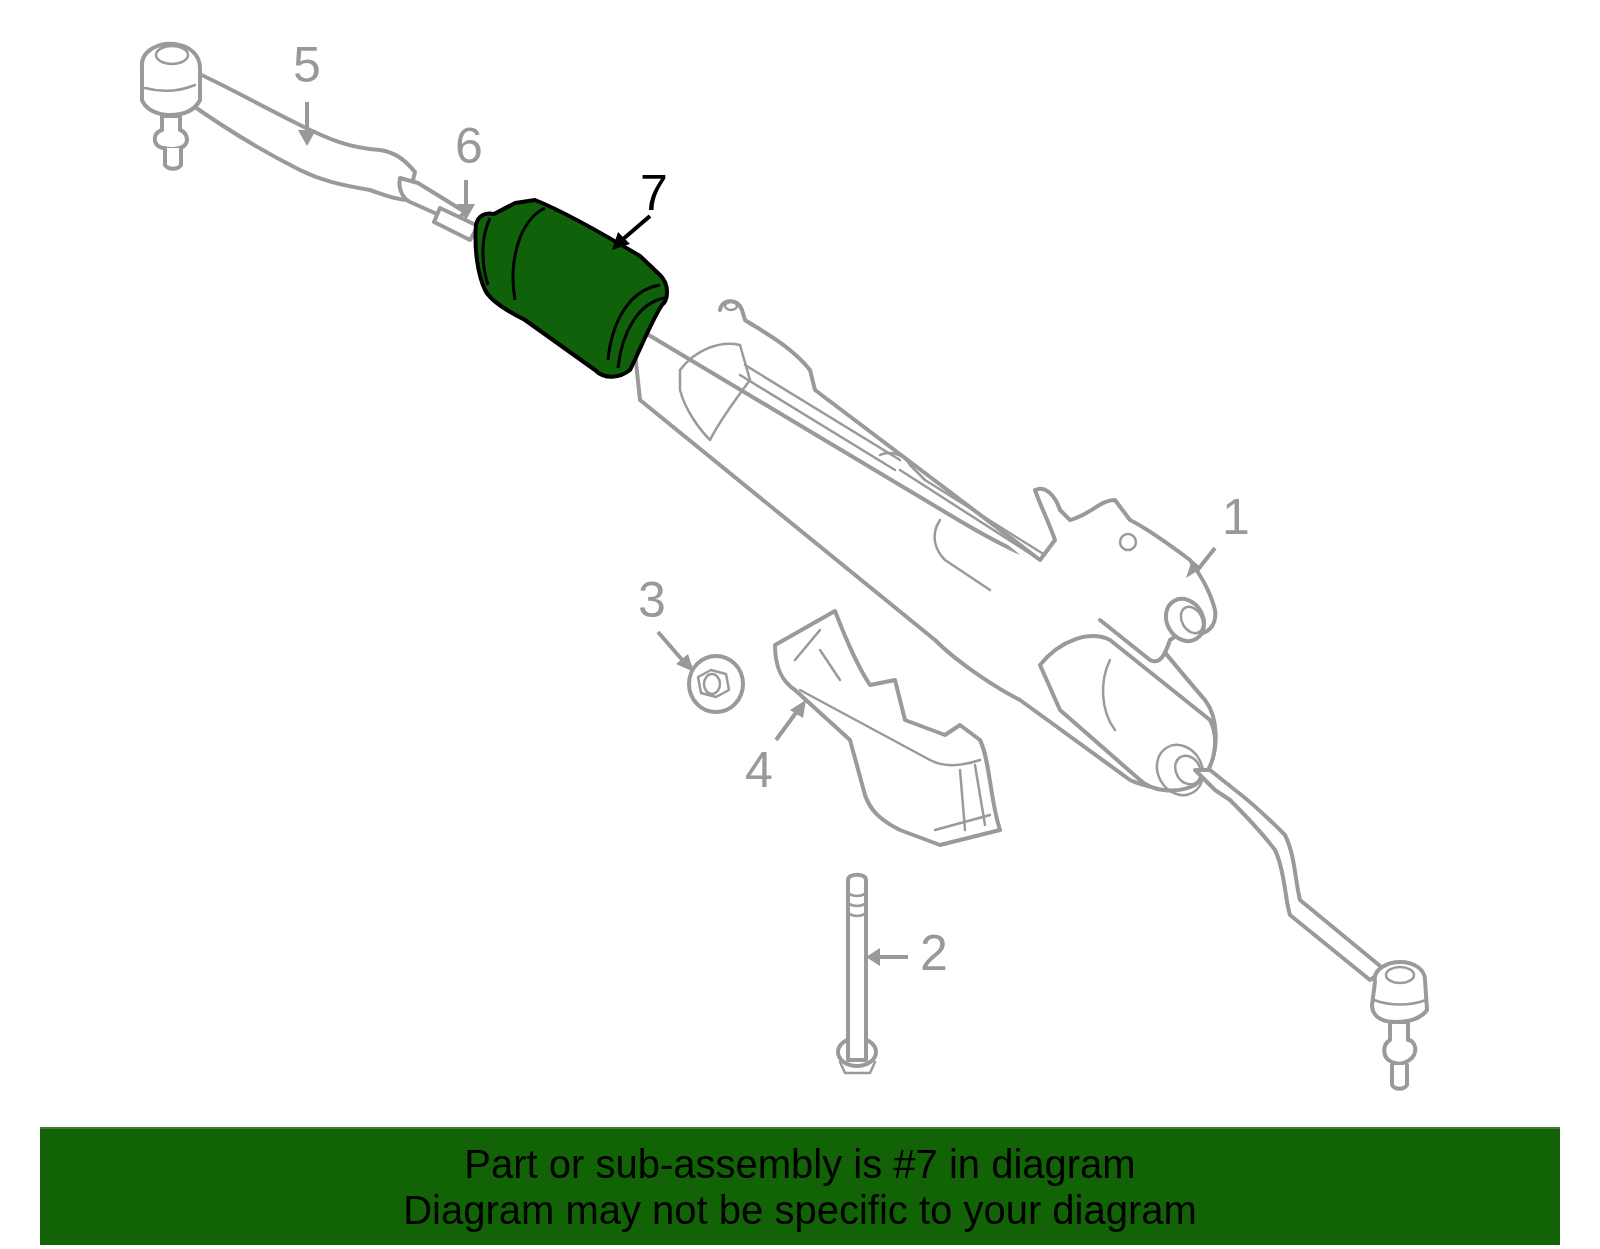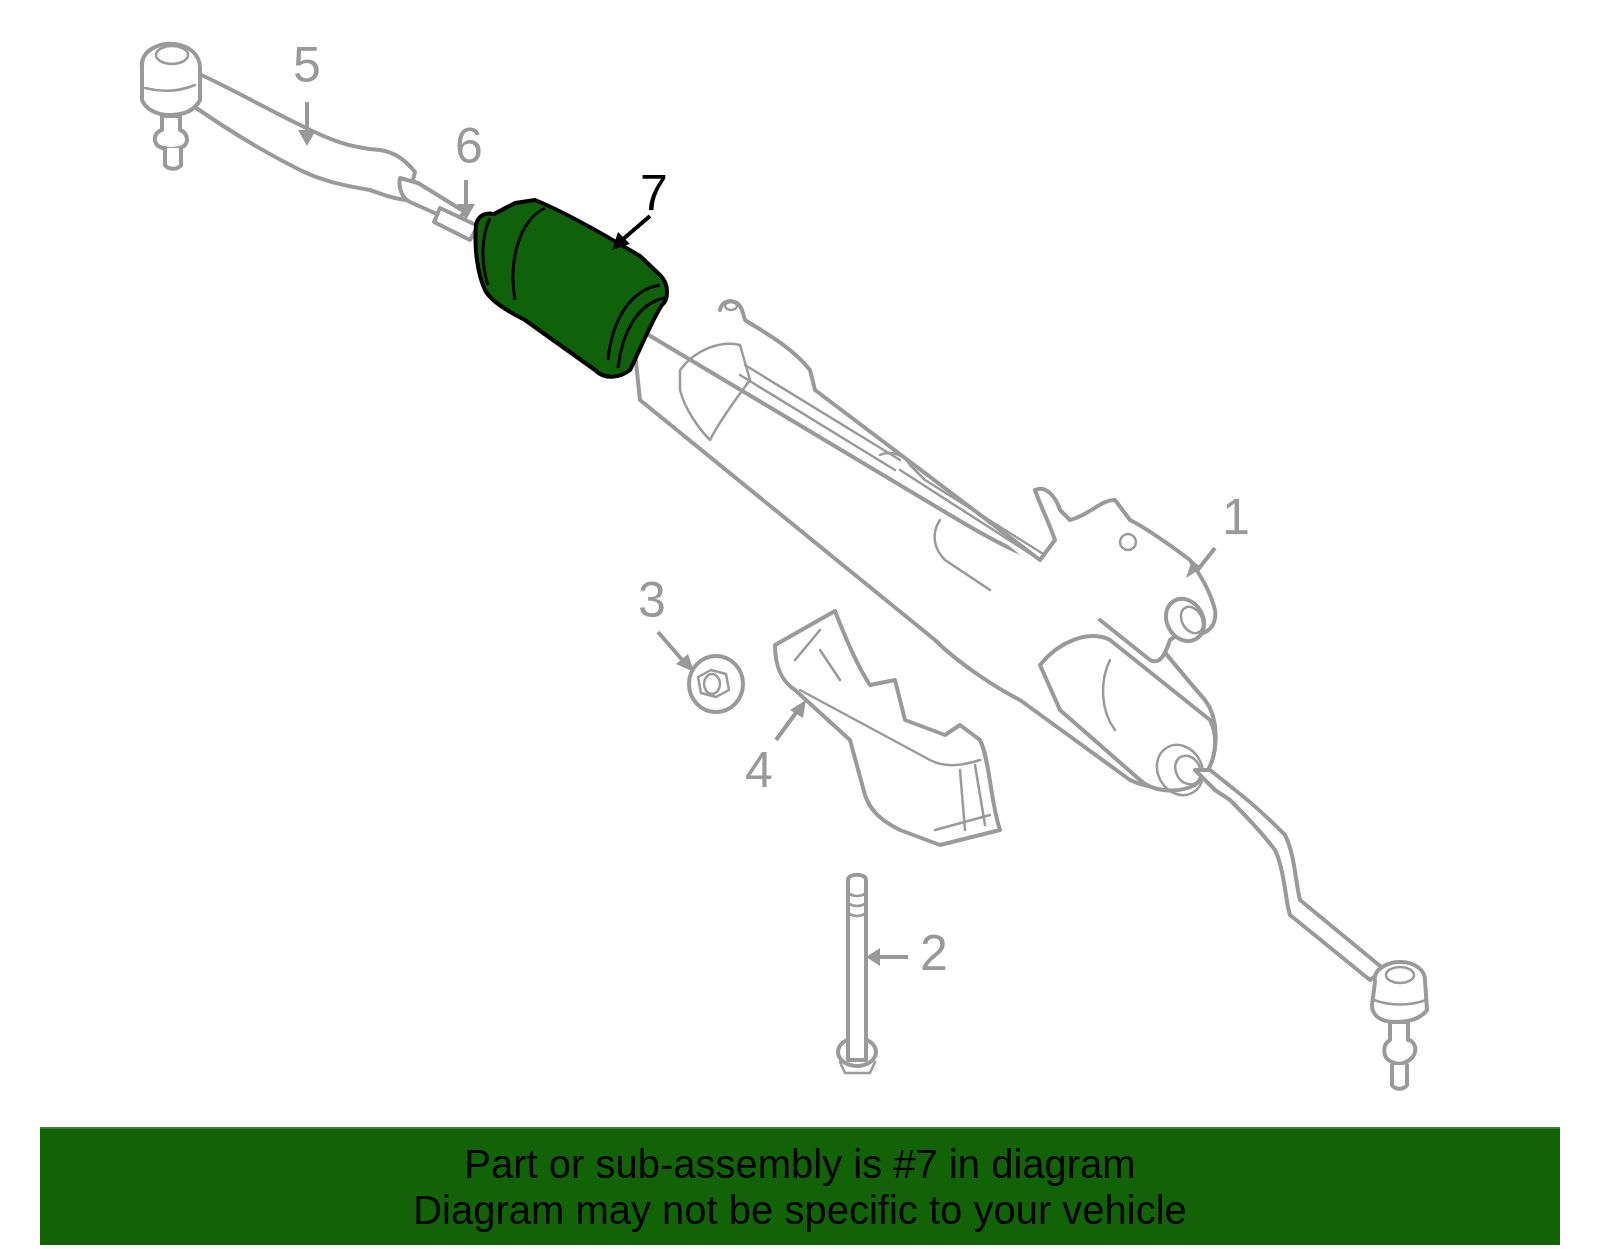--- a/index.html
+++ b/index.html
@@ -128,14 +128,14 @@
   </g>
   <g>
     <text class="callout hl" x="640" y="210">7</text>
     <line class="arrow-k" x1="650" y1="216" x2="622" y2="240"></line>
     <path d="M612 250 L618 232 L630 244 Z" fill="#000"></path>
   </g>
 </svg>
 
 <div id="banner">
   <span>Part or sub-assembly is #7 in diagram</span>
-  <span>Diagram may not be specific to your vehicle</span>
+  <span>Diagram may not be specific to your diagram</span>
 </div>
 
 </body></html>

